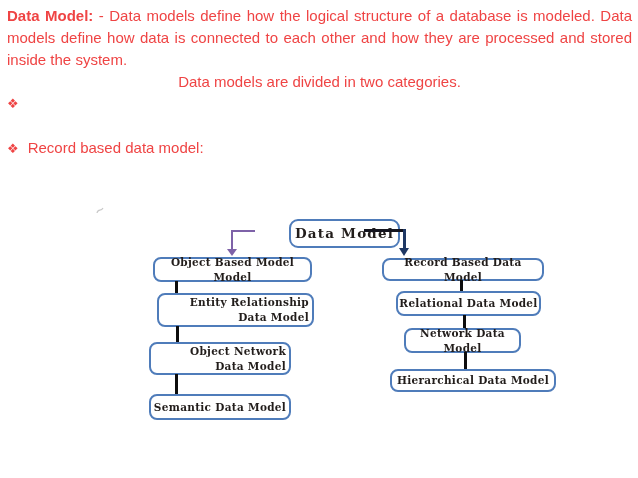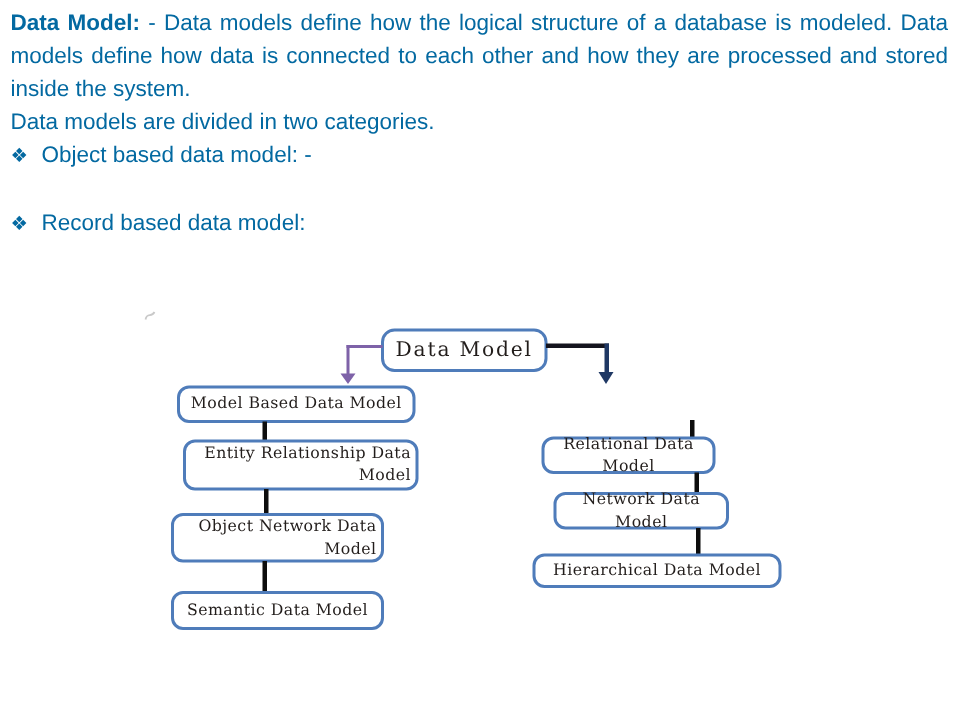--- a/index.html
+++ b/index.html
@@ -3,49 +3,49 @@
 <meta charset="utf-8">
 <style>
   html,body{margin:0;padding:0;background:#fff;}
   .slide{
     position:relative;width:638px;height:478px;background:#ffffff;overflow:hidden;
     font-family:"Liberation Sans",sans-serif;
   }
   
   .intro{
     position:absolute;left:0;top:0;width:638px;box-sizing:border-box;
-    padding:5px 6px 0 7px;font-size:15px;line-height:22px;color:#0369a1;
+    padding:5px 6px 0 7px;font-size:15px;line-height:22px;color:#ef4444;
   }
-  .para{margin:0;}
+  .para{margin:0;text-align:center;}
   .justify{text-align:justify;}
   .bullet{display:flex;align-items:baseline;}
   .bullet .glyph{margin-right:9px;font-size:13px;font-family:"DejaVu Sans",sans-serif;}
   .bullet.second{margin-top:22px;}
   
   .diagram{position:absolute;left:0;top:0;width:638px;height:478px;}
   .node{
     position:absolute;background:#ffffff;border:2px solid #4f7cba;border-radius:8px;
-    font-family:"DejaVu Serif",serif;font-weight:normal;font-size:10.5px;
+    font-family:"DejaVu Serif",serif;font-weight:bold;font-size:10.5px;
     letter-spacing:.3px;color:#221d1b;
     display:flex;align-items:center;justify-content:center;
-    box-sizing:border-box;text-align:center;line-height:15px;
+    box-sizing:border-box;text-align:center;line-height:15px;margin-left:35px;
   }
   .node.two-line{justify-content:flex-start;text-align:right;padding:0 3px 0 7px;}
   .node.root{
     left:254px;top:219px;width:111px;height:29px;
     font-size:13.5px;letter-spacing:1.2px;border-radius:9px;
   }
   
   .n-l0{left:118px;top:257px;width:159px;height:25px;}
   .n-l1{left:122px;top:293px;width:157px;height:34px;}
   .n-l2{left:114px;top:342px;width:142px;height:33px;}
   .n-l3{left:114px;top:394px;width:142px;height:26px;text-align:center;}
   
   .n-r0{left:347px;top:258px;width:162px;height:23px;}
-  .n-r1{left:361px;top:291px;width:116px;height:25px;}
+  .n-r1{left:361px;top:291px;width:145px;height:25px;}
   .n-r2{left:369px;top:328px;width:117px;height:25px;}
   .n-r3{left:355px;top:369px;width:166px;height:23px;}
   
   .vline{position:absolute;width:3px;background:#0d0d0d;}
   .c-l1{left:175px;top:281px;height:13px;}
   .c-l2{left:176px;top:326px;height:17px;}
   .c-l3{left:175px;top:374px;height:21px;}
   .c-r1{left:460px;top:280px;height:12px;}
   .c-r2{left:463px;top:315px;height:14px;}
   .c-r3{left:464px;top:352px;height:18px;}
@@ -67,21 +67,20 @@
 </head>
 <body>
 
 <div class="slide">
 
   <div class="intro">
     <p class="para justify"><b>Data Model:</b><span> - Data models define how the logical structure of a database is modeled. Data models define how data is connected to each other and how they are processed and stored inside the system.</span></p>
     <p class="para">Data models are divided in two categories.</p>
     <p class="para bullet">
       <span class="glyph">❖</span>
-      <span>Object based data model: -</span>
     </p>
     <p class="para bullet second">
       <span class="glyph">❖</span>
       <span>Record based data model:</span>
     </p>
   </div>
 
   <div class="diagram">
 
     <svg class="stray" viewBox="0 0 10 10">
@@ -91,28 +90,29 @@
     <div class="node root">Data Model</div>
 
     <div class="pa-h"></div>
     <div class="pa-v"></div>
     <div class="pa-head"></div>
 
     <div class="na-h"></div>
     <div class="na-v"></div>
     <div class="na-head"></div>
 
-    <div class="node n-l0">Model Based Data Model</div>
+    <div class="node n-l0">Object Based Model Model</div>
     <div class="vline c-l1"></div>
     <div class="node n-l1 two-line">Entity Relationship Data Model</div>
     <div class="vline c-l2"></div>
     <div class="node n-l2 two-line">Object Network Data Model</div>
     <div class="vline c-l3"></div>
     <div class="node n-l3">Semantic Data Model</div>
 
+    <div class="node n-r0">Record Based Data Model</div>
     <div class="vline c-r1"></div>
     <div class="node n-r1">Relational Data Model</div>
     <div class="vline c-r2"></div>
     <div class="node n-r2">Network Data Model</div>
     <div class="vline c-r3"></div>
     <div class="node n-r3">Hierarchical Data Model</div>
 
   </div>
 </div>
 

